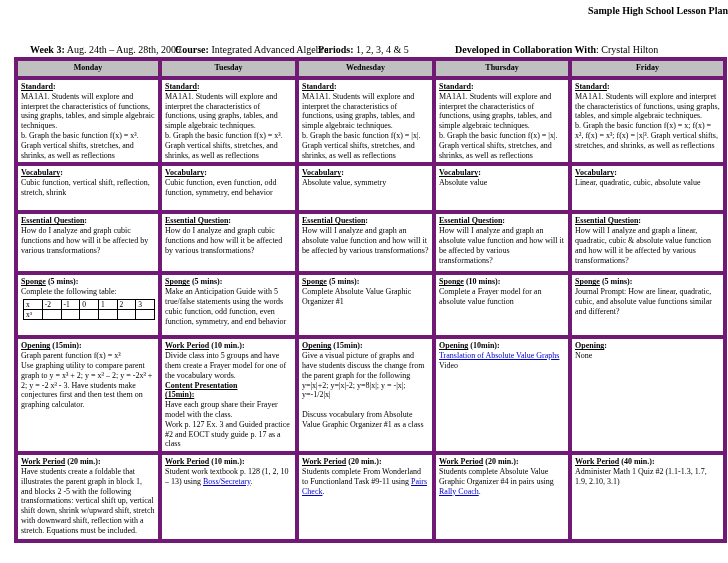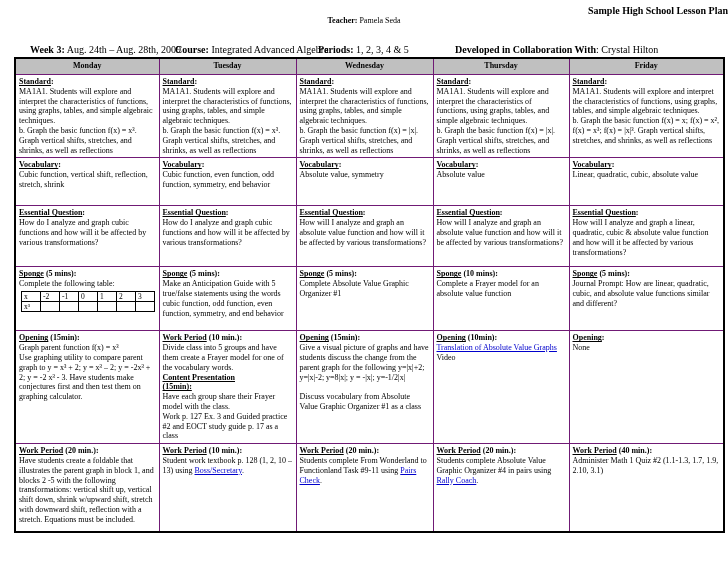--- a/index.html
+++ b/index.html
@@ -8,38 +8,37 @@
   .head{position:absolute;top:6px;left:0;width:100%;text-align:center;line-height:10px;}
   .title{font-size:10px;font-weight:bold;text-align:right;}
   .dept{font-size:8.5px;font-weight:bold;font-variant:small-caps;}
   .teach{font-size:8px;}
   b.lblb{font-weight:bold;}
   .inforow{position:absolute;top:44px;left:0;width:100%;height:12px;font-size:10px;}
   .inforow .seg{position:absolute;white-space:nowrap;}
   .seg.week{left:30px;} .seg.course{left:175px;} .seg.periods{left:318px;} .seg.collab{left:455px;}
   table.main{position:absolute;left:14px;top:57px;border-collapse:collapse;table-layout:fixed;
              border:2px solid #000;}
-  table.main td{border:1px solid #701a75;vertical-align:top;padding:2px 3px;font-size:8px;line-height:9.8px;}
+  table.main td{border:4px solid #701a75;vertical-align:top;padding:2px 3px;font-size:8px;line-height:9.8px;}
   td.day{background:#c0c0c0;text-align:center;font-weight:bold;padding:0 2px;height:11px;line-height:11px;}
   .lbl{font-weight:bold;}
   .lbl .u{text-decoration:underline;}
   .txt{white-space:pre-line;}
   a.link{color:#0000cc;text-decoration:underline;cursor:pointer;}
   table.mini{border-collapse:collapse;margin:2px 0 0 2px;}
   table.main table.mini td{border:1px solid #000;padding:0 2px;font-size:7.5px;line-height:9px;
       width:14px;height:9px;text-align:left;vertical-align:middle;}
 </style>
 </head>
 <body>
 
 <div class="page">
 
   <div class="head">
     <div class="title">Sample High School Lesson Plan</div>
-    <div class="teach"><b class="lblb">Teacher:</b> <span>Pamela Seda</span></div>
   </div>
 
   <div class="inforow">
     <span class="seg week"><b class="lblb">Week 3:</b> <span>Aug. 24th – Aug. 28th, 2009</span></span>
     <span class="seg course"><b class="lblb">Course:</b> <span>Integrated Advanced Algebra</span></span>
     <span class="seg periods"><b class="lblb">Periods:</b> <span>1, 2, 3, 4 &amp; 5</span></span>
     <span class="seg collab"><b class="lblb">Developed in Collaboration With</b><span>: Crystal Hilton</span></span>
   </div>
 
   <table class="main">

